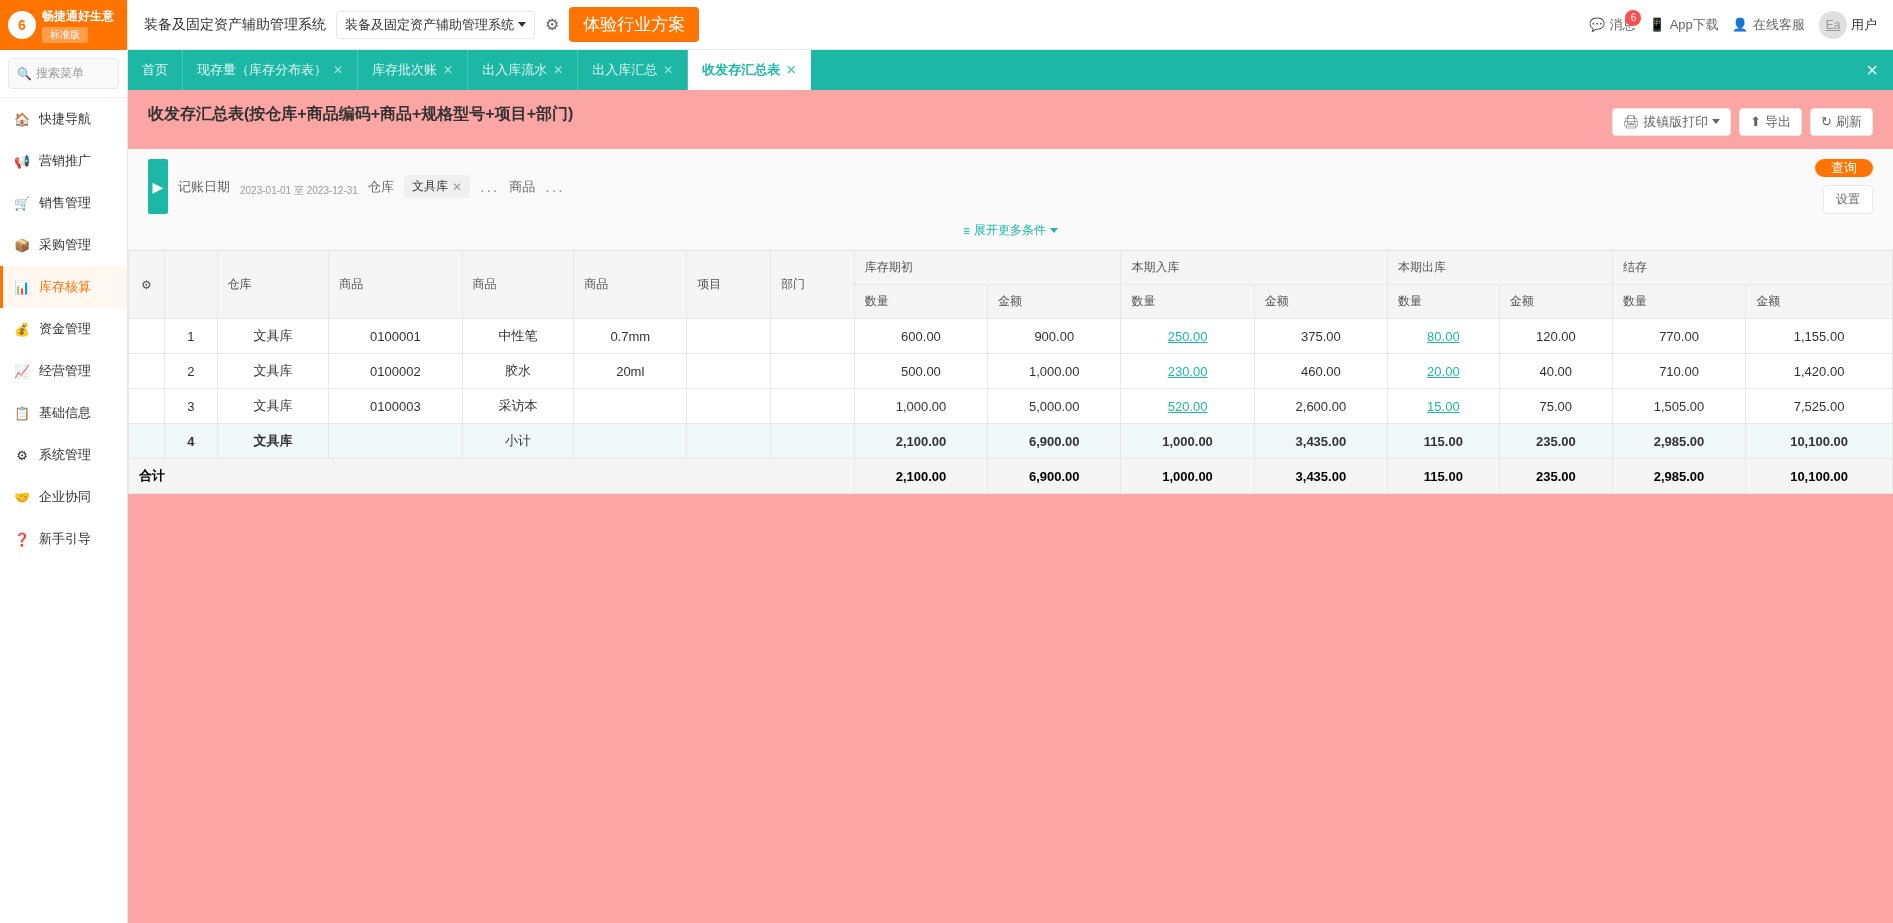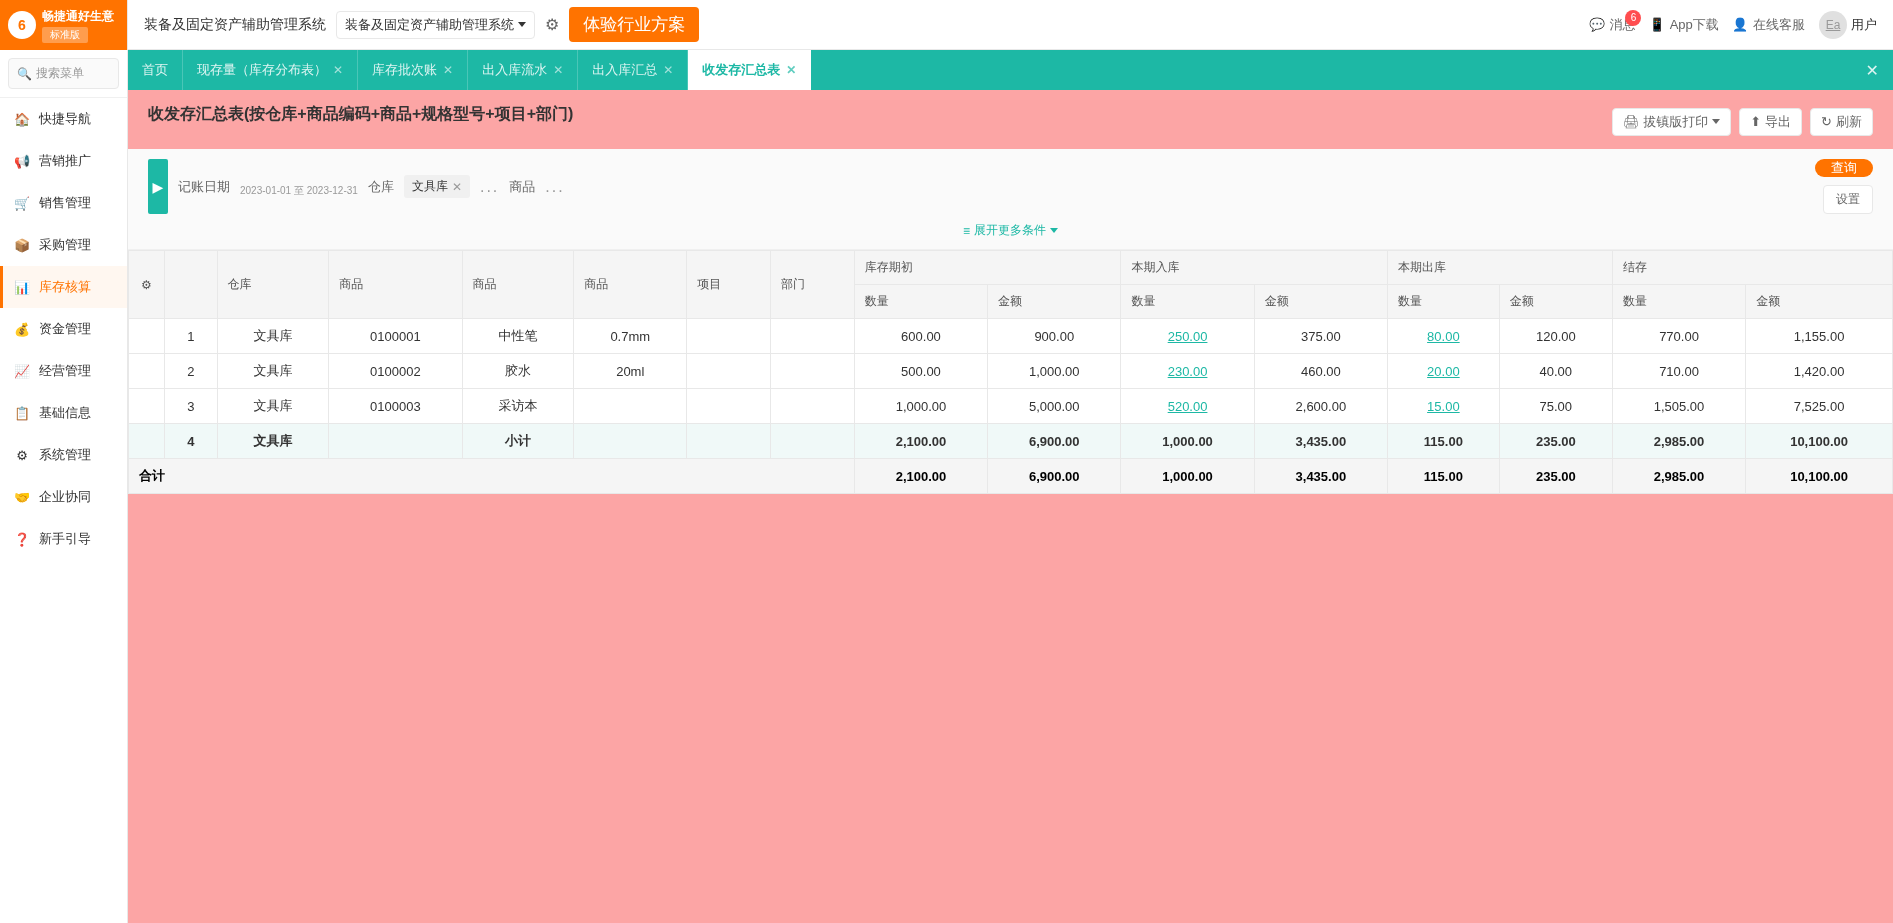--- a/index.html
+++ b/index.html
@@ -346,21 +346,21 @@
               <td class="underline">15.00</td>
               <td>75.00</td>
               <td>1,505.00</td>
               <td>7,525.00</td>
             </tr>
             <tr class="subtotal">
               <td></td>
               <td>4</td>
               <td style="font-weight: bold;">文具库</td>
               <td></td>
-              <td style="font-weight: bold; margin-left: 8px;">小计</td>
+              <td style="font-weight: normal; margin-left: 8px;">小计</td>
               <td></td>
               <td></td>
               <td></td>
               <td>2,100.00</td>
               <td>6,900.00</td>
               <td>1,000.00</td>
               <td>3,435.00</td>
               <td>115.00</td>
               <td>235.00</td>
               <td>2,985.00</td>

